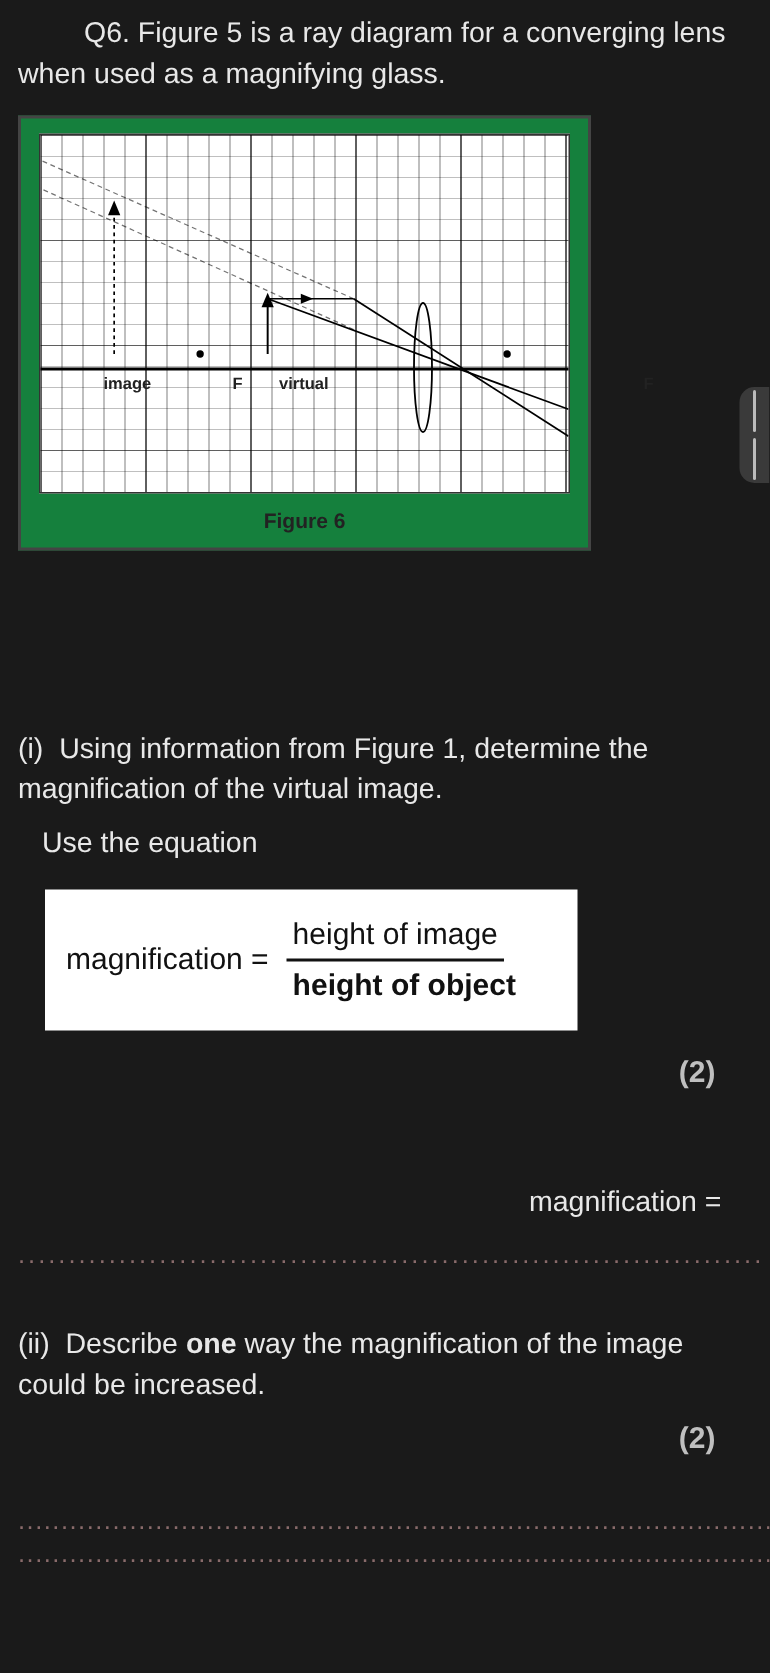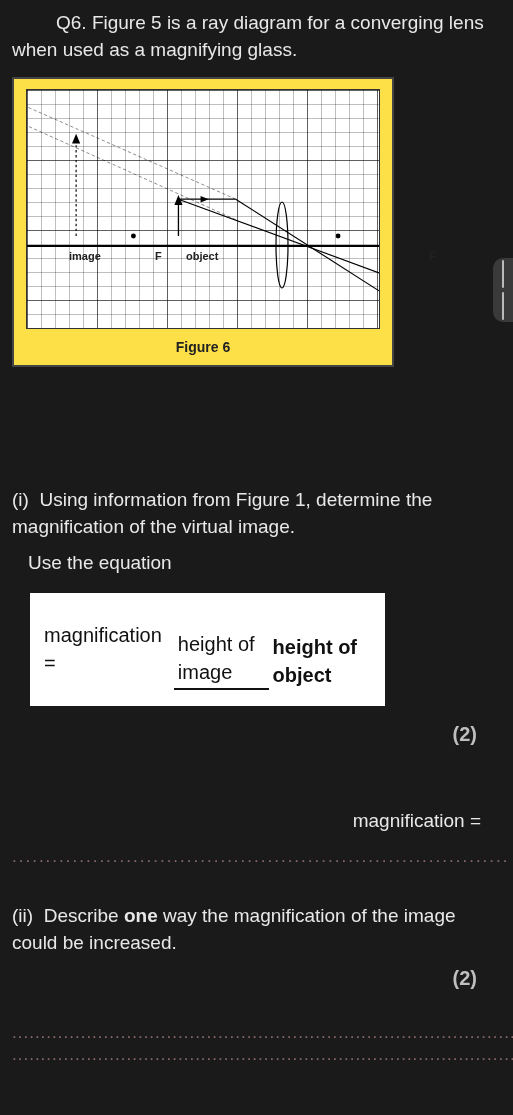--- a/index.html
+++ b/index.html
@@ -9,21 +9,21 @@
       font-family: Arial, Helvetica, sans-serif;
       font-size: 19px;
       line-height: 1.4;
       width: 513px;
       padding: 10px 12px;
       position: relative;
     }
     .q-head { margin-bottom: 14px; }
     .q-label { font-weight: normal; margin-left: 44px; }
     .figure-box {
-      background: #fde047;
+      background: #15803d;
       width: 382px;
       height: 290px;
       position: relative;
       margin: 0 0 120px 0;
       border: 2px solid #444;
     }
     .grid {
       position: absolute;
       left: 12px; top: 10px; right: 12px; bottom: 36px;
       background:
@@ -72,21 +72,21 @@
       background: #fff;
       color: #111;
       width: 355px;
       margin: 8px 0 14px 18px;
       padding: 16px 14px;
       display: flex;
       align-items: center;
       font-size: 20px;
     }
     .eq-box .lhs { margin-right: 6px; }
-    .frac { display: inline-flex; flex-direction: row; align-items: center; margin-left: 6px; margin-top: 21px; }
+    .frac { display: inline-flex; flex-direction: column; align-items: flex-start; margin-left: 6px; }
     .frac .num { border-bottom: 2px solid #111; padding: 0 4px 2px 4px; }
     .frac .den { padding: 2px 4px 0 4px; font-weight: bold; }
     .marks {
       text-align: right;
       color: #bfbfbf;
       font-weight: bold;
       font-size: 20px;
       margin: 6px 24px 30px 0;
     }
     .ansline-row {
@@ -161,21 +161,21 @@
 
       <line x1="185" y1="110" x2="430" y2="200" stroke="#000" stroke-width="1.4"></line>
 
       <line x1="255" y1="135" x2="-5" y2="18" stroke="#000" stroke-width="1" stroke-dasharray="4 3" opacity="0.55"></line>
 
       <circle cx="130" cy="155" r="3" fill="#000"></circle>
       <circle cx="380" cy="155" r="3" fill="#000"></circle>
     </svg>
 
     <div class="figlabel" style="left:42px; top:159px;">image</div>
-    <div class="figlabel" style="left:159px; top:159px;">object</div>
+    <div class="figlabel" style="left:159px; top:159px;">virtual</div>
     <div class="figlabel" style="left:128px; top:159px;">F</div>
     <div class="figlabel" style="left:402px; top:159px;">F</div>
   </div>
   <div class="figcap">Figure 6</div>
 </div>
 
 <div class="side-handle">
   <span></span>
     <span></span>
 </div>

